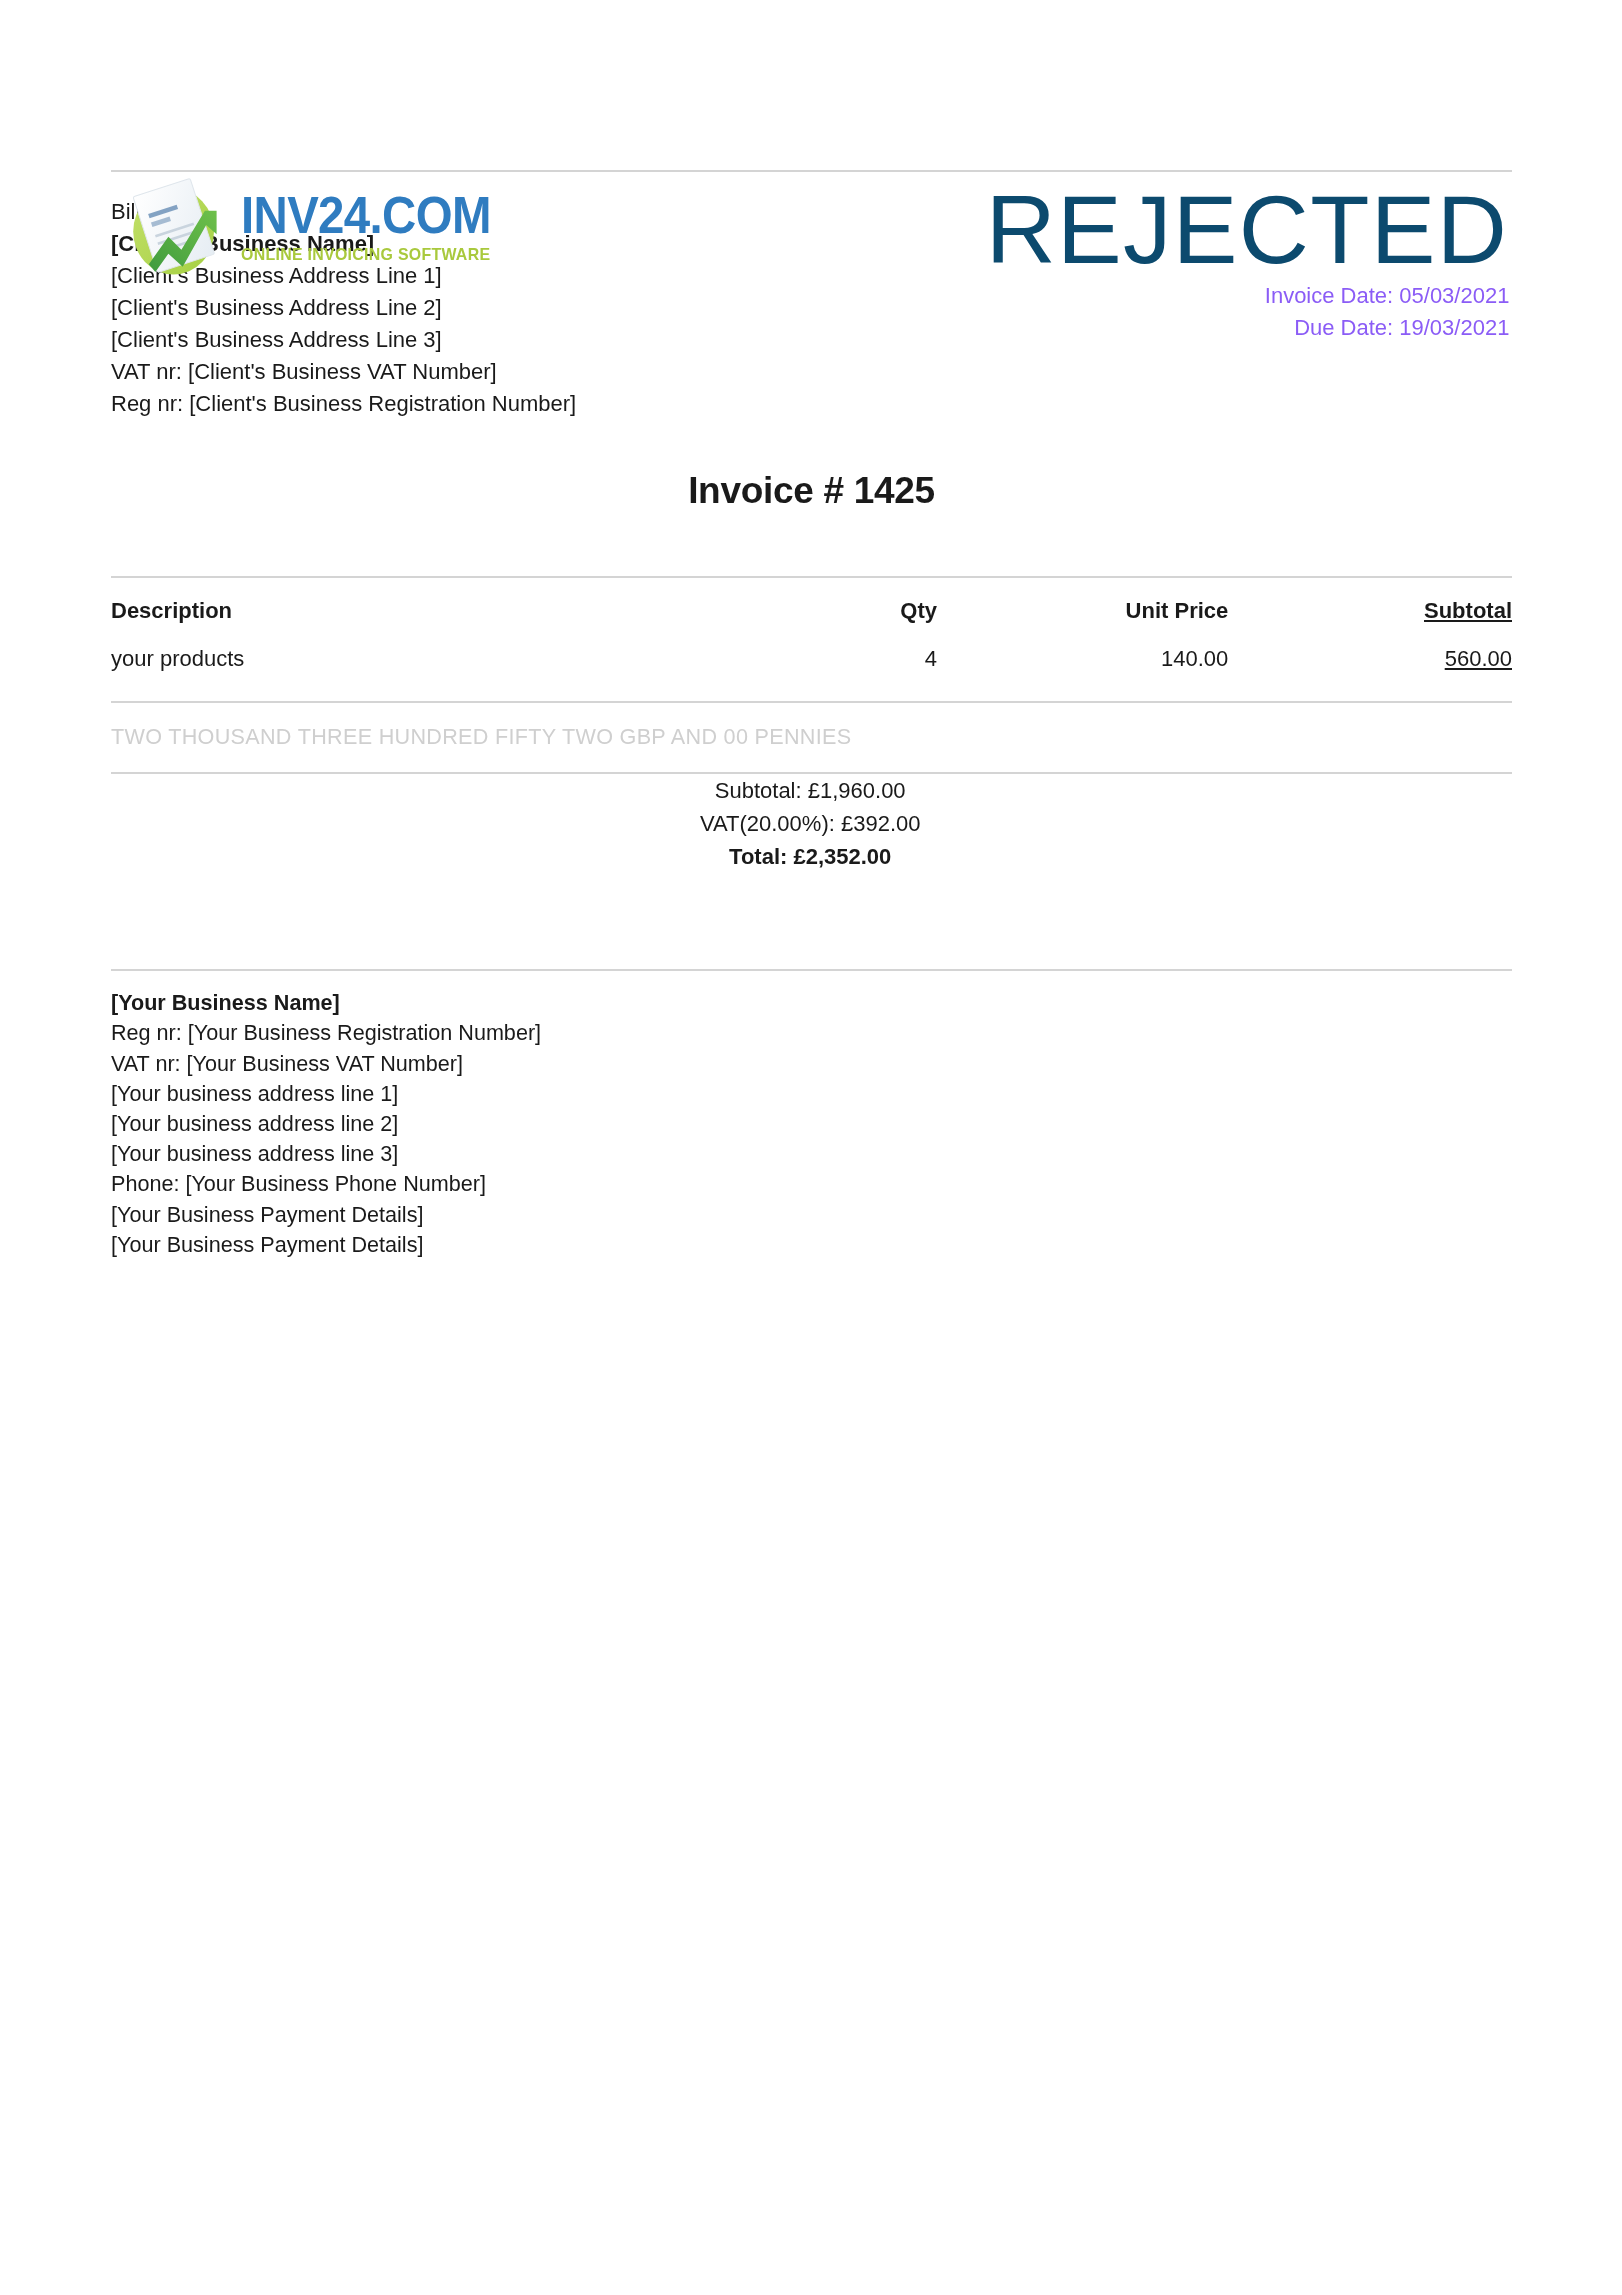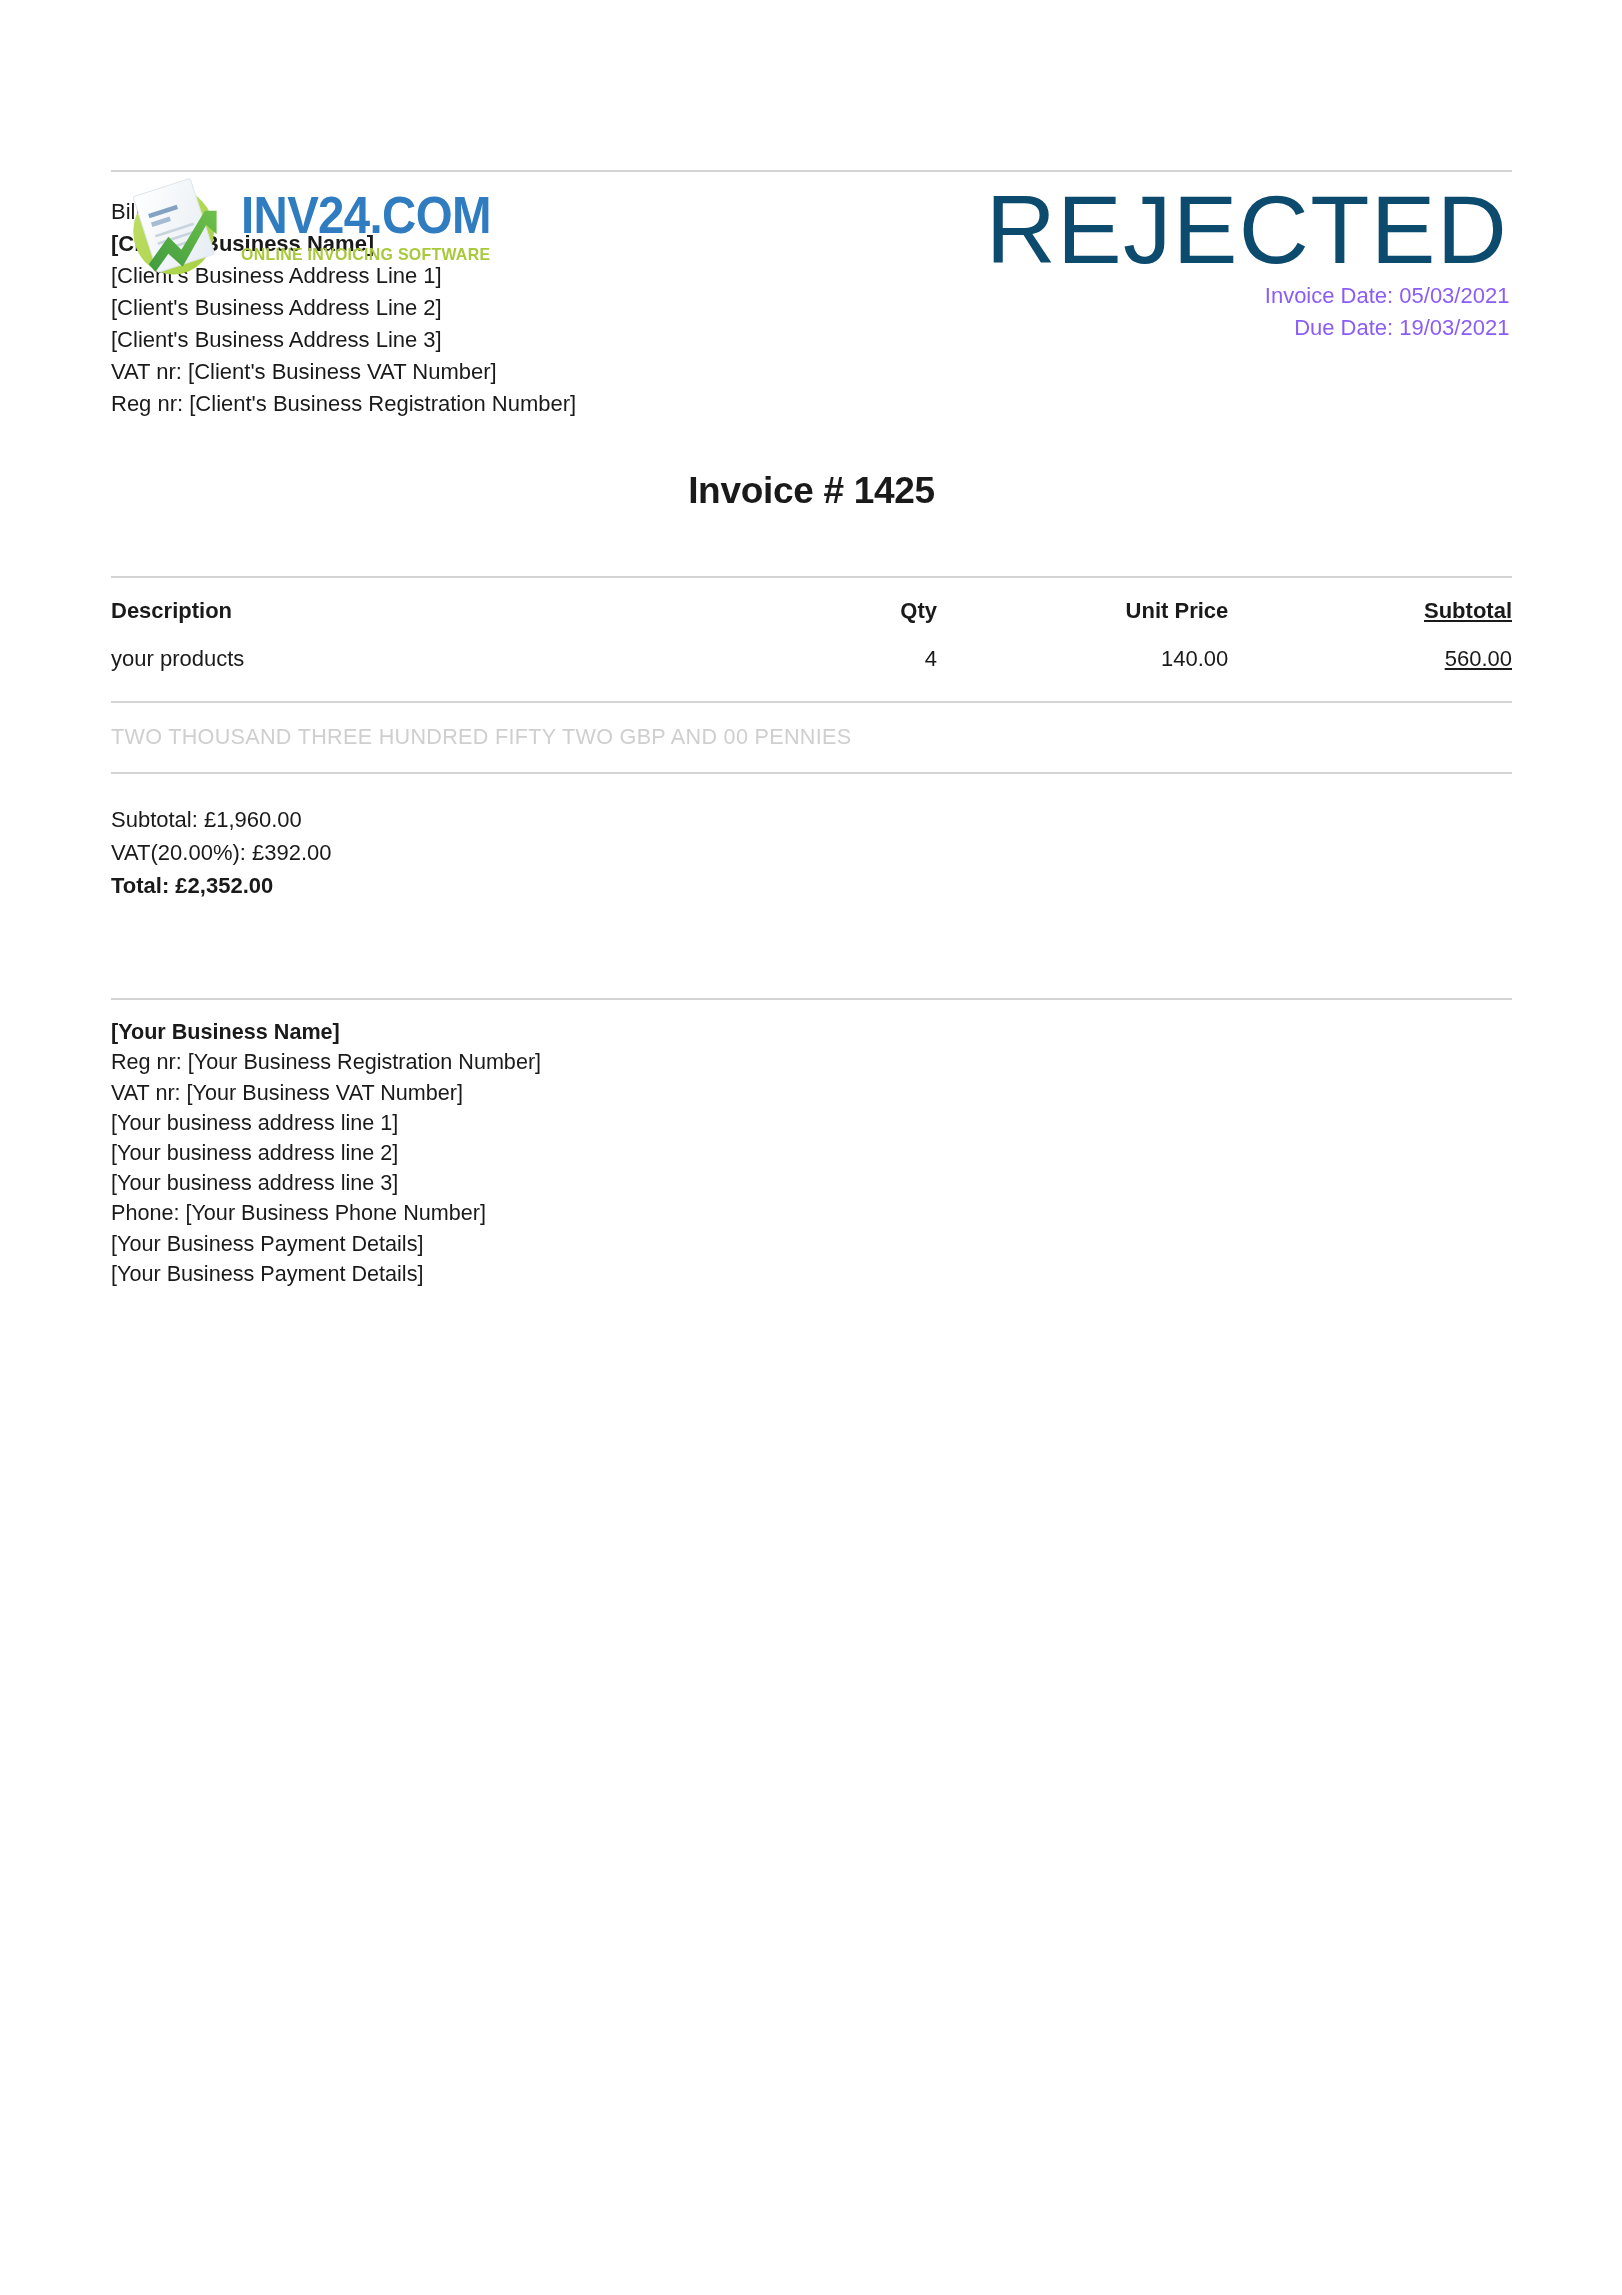--- a/index.html
+++ b/index.html
@@ -168,24 +168,23 @@
   .amount-words {
     font-size: 21.6px;
     color: #cfcfcf;
     letter-spacing: 0.3px;
     padding: 21px 0 22px 0;
     white-space: nowrap;
   }
 
   
   .totals {
-    text-align: left;
+    text-align: center;
     font-size: 22px;
     line-height: 1.5;
-    padding-top: 29px;
     padding-right: 2.6px;
   }
   .totals .grand {
     font-weight: bold;
   }
 
   
   .footer-rule { margin-top: 96px; }
 
   .footer {

